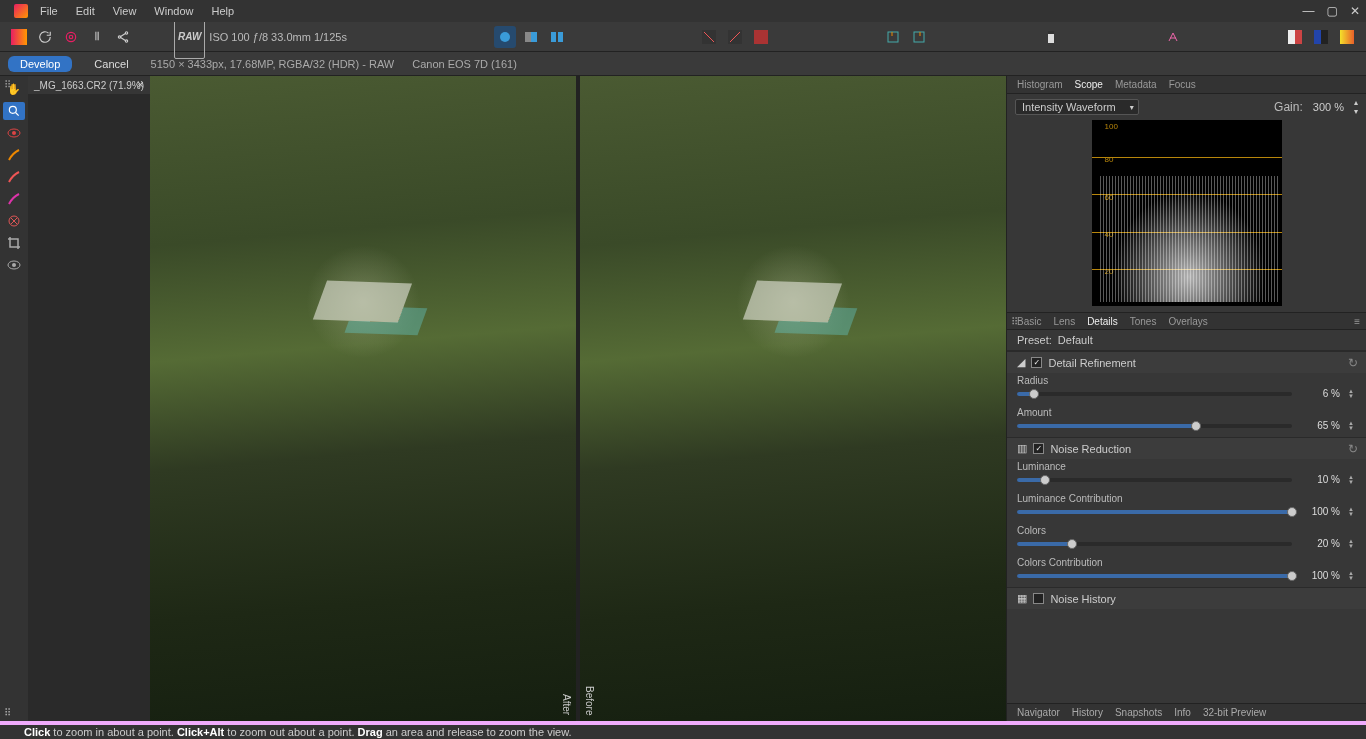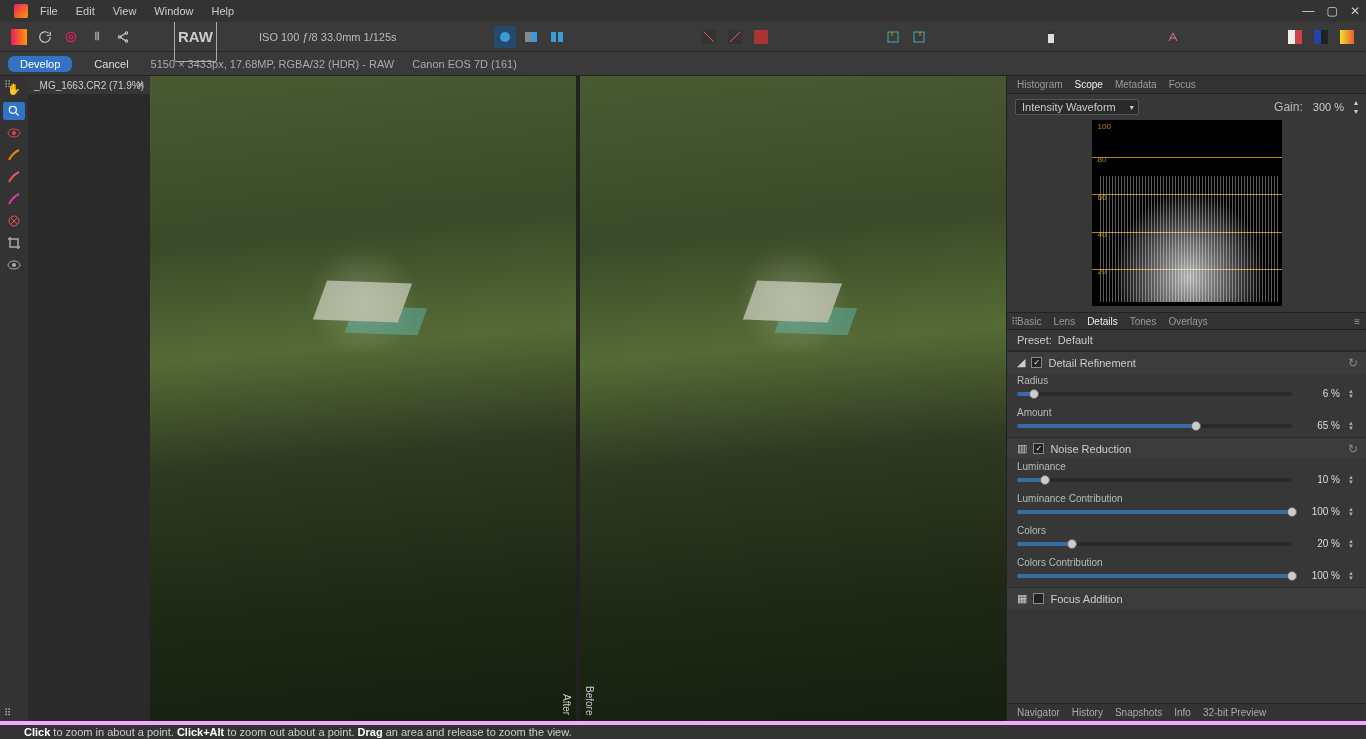--- a/index.html
+++ b/index.html
@@ -6,22 +6,22 @@
 body { background:#333; overflow:hidden; width:1366px; height:739px; }
 .menubar { height:22px; background:#333; display:flex; align-items:center; padding:0 14px; position:relative; }
 .app-icon { width:14px; height:14px; background:linear-gradient(135deg,#e91e63,#ff9800); border-radius:2px; margin-right:12px; }
 .menu { display:flex; gap:18px; }
 .menu span { cursor:default; }
 .winbtns { position:absolute; right:6px; top:0; display:flex; gap:12px; align-items:center; height:22px; }
 .winbtns span { font-size:12px; cursor:default; }
 .toolbar { height:30px; background:#3a3a3a; display:flex; align-items:center; padding:0 8px; border-bottom:1px solid #222; }
 .tb-group { display:flex; align-items:center; gap:4px; }
 .tb-icon { width:22px; height:22px; display:flex; align-items:center; justify-content:center; border-radius:3px; cursor:pointer; }
-.raw-badge { border:1px solid #aaa; border-radius:2px; padding:16px 3px; font-size:15px; font-weight:bold; margin-right:4px;}
-.exif { font-size:11px; color:#bbb;margin-left:38px; }
+.raw-badge { border:1px solid #aaa; border-radius:2px; padding:16px 3px; font-size:10px; font-weight:bold; margin-right:4px;font-style:italic;}
+.exif { font-size:11px; color:#bbb; }
 .tb-spacer { flex:1; }
 .actionbar { height:24px; background:#3a3a3a; display:flex; align-items:center; padding:0 8px; gap:10px; border-bottom:1px solid #222; }
 .btn { padding:2px 12px; border-radius:6px; cursor:pointer; }
 .btn-dev { background:#3273c5; color:#fff; }
 .btn-cancel { color:#ddd; }
 .imginfo { color:#aaa; margin-left:0; }
 .camera { color:#aaa; margin-left:8px; }
 .main { display:flex; height:calc(739px - 22px - 30px - 24px - 18px); }
 .tools { width:28px; background:#333; display:flex; flex-direction:column; align-items:center; padding-top:4px; gap:4px; }
 .tool { width:22px; height:18px; display:flex; align-items:center; justify-content:center; cursor:pointer; border-radius:2px; }
@@ -44,21 +44,21 @@
 .rpanel { width:360px; background:#373737; display:flex; flex-direction:column; border-left:1px solid #222; }
 .ptabs { height:18px; background:#333; display:flex; align-items:center; padding:0 10px; gap:12px; border-bottom:1px solid #222; }
 .ptabs span { font-size:10px; color:#999; cursor:pointer;}
 .ptabs .on { color:#eee; }
 .scoperow { display:flex; align-items:center; padding:4px 8px; gap:6px; }
 .select { background:#2a2a2a; border:1px solid #555; padding:1px 22px 1px 6px; font-size:10px; border-radius:2px; position:relative; display:inline-flex; align-items:center; }
 .select .arr { position:absolute; right:4px; font-size:8px; }
 .gain { margin-left:auto; font-size:12px; color:#bbb; }
 .waveform { margin:0 auto 6px; width:190px; height:186px; background:#000; position:relative; }
 .waveform .wline { position:absolute; left:0; right:0; height:1px; background:#b8860b; }
-.waveform .num { position:absolute; left:6px; font-size:8px; color:#b8860b; }
+.waveform .num { position:absolute; left:13px; font-size:8px; color:#b8860b; }
 .waveform::after { content:""; position:absolute; left:8px; right:4px; top:30%; bottom:4px;
   background:
    repeating-linear-gradient(90deg, rgba(255,255,255,.35) 0 1px, transparent 1px 3px),
    radial-gradient(ellipse at 50% 80%, rgba(255,255,255,.7), transparent 60%);
   mix-blend-mode:screen;
 }
 .subtabs { height:18px; background:#333; display:flex; align-items:center; padding:0 10px; gap:12px; border-top:1px solid #222; border-bottom:1px solid #222; position:relative;}
 .subtabs span { font-size:10px; color:#999; cursor:pointer; }
 .subtabs .on { color:#eee; }
 .subtabs .menuicon { position:absolute; right:6px; cursor:pointer; }
@@ -453,21 +453,21 @@
               <span>▼</span>
             </div>
         </div>
       </div>
     </div>
 
     <div class="section">
       <div class="sec-head">
         <span>▦</span>
         <span class="chk"></span>
-        <span>Focus Addition</span>
+        <span>Noise History</span>
       </div>
     </div>
 
     <div class="btabs">
       <span class="grip">⠿</span>
       <span>Navigator</span>
       <span>History</span>
       <span>Snapshots</span>
       <span>Info</span>
       <span>32-bit Preview</span>

